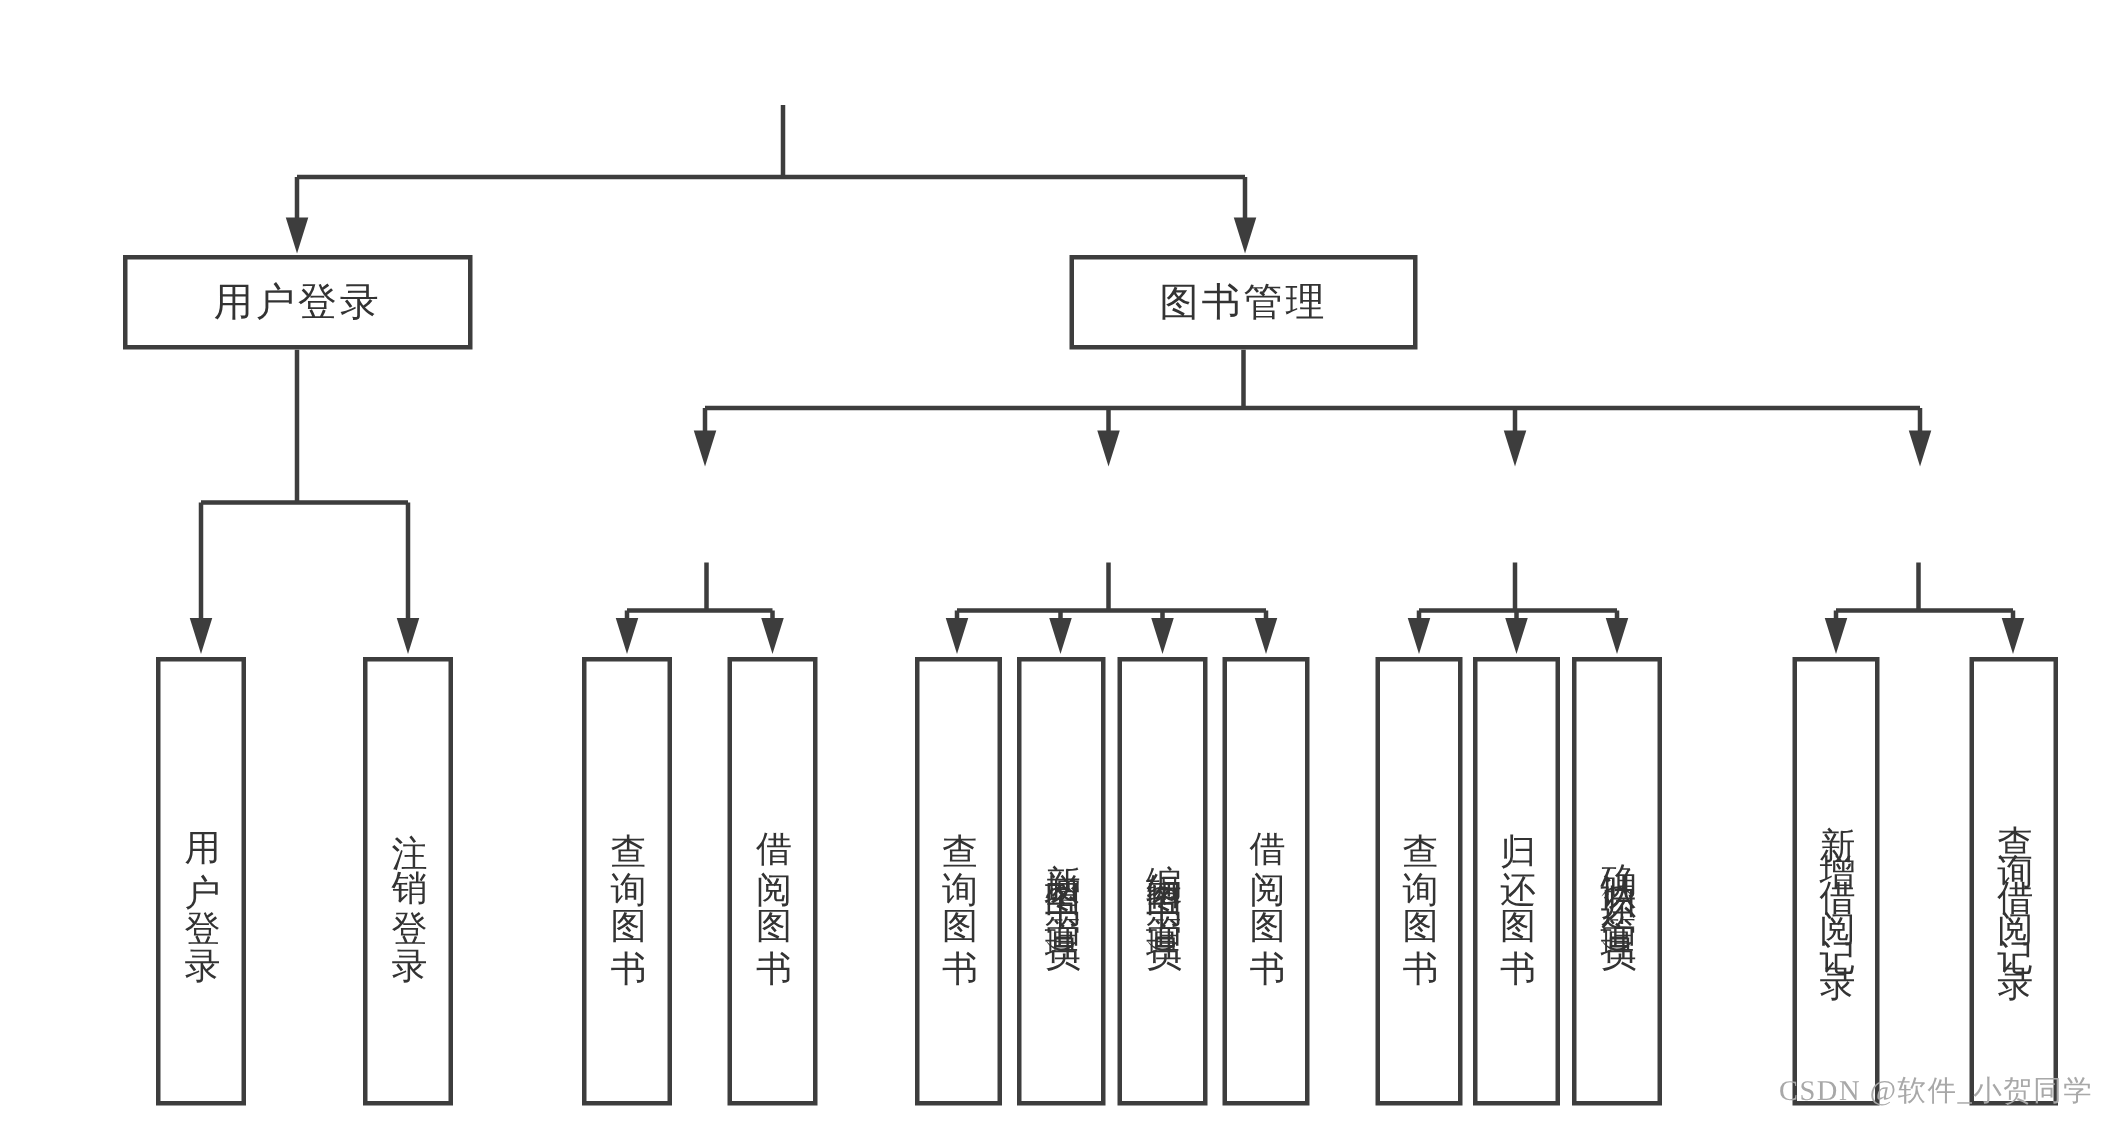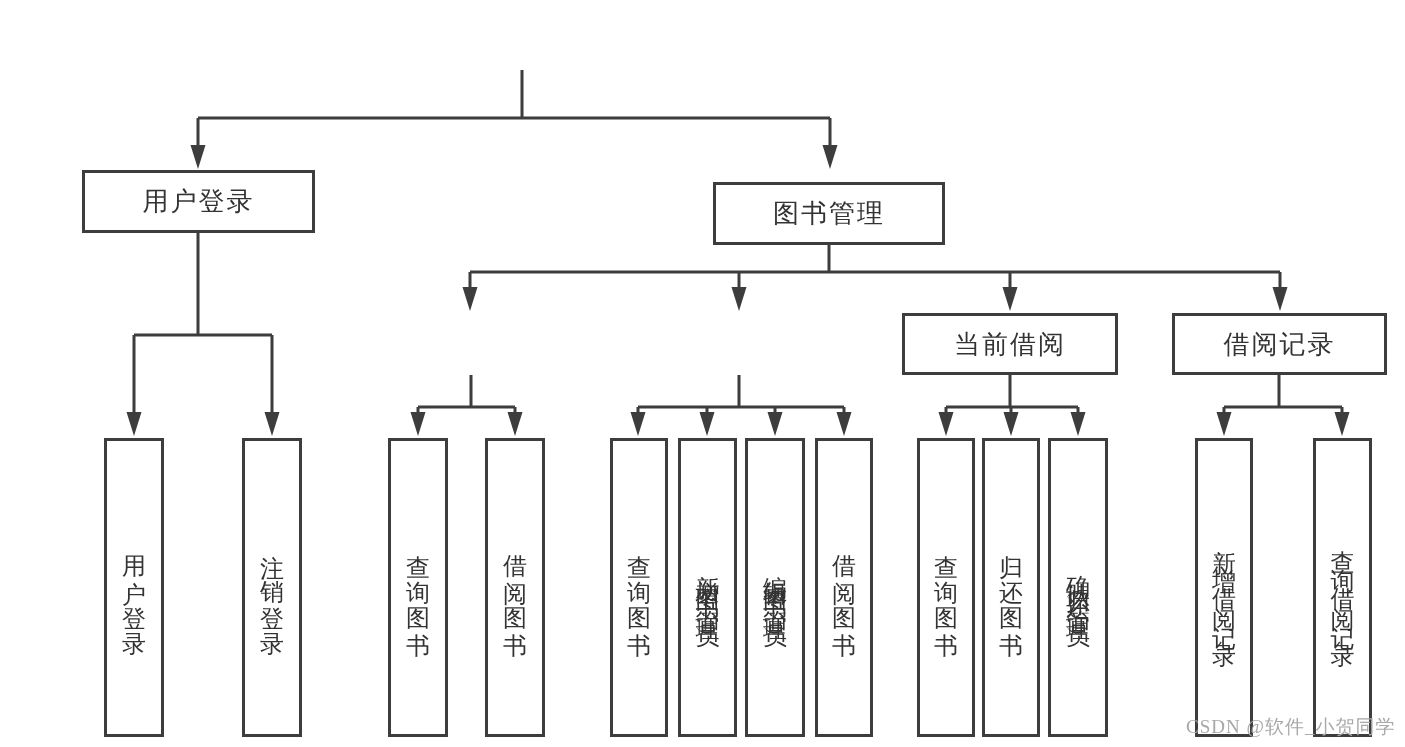--- a/index.html
+++ b/index.html
@@ -95,24 +95,22 @@
       <polygon points="938.5,412 953.5,412 946,436"></polygon>
       <polygon points="1003.5,412 1018.5,412 1011,436"></polygon>
       <polygon points="1070.5,412 1085.5,412 1078,436"></polygon>
       <polygon points="1216.5,412 1231.5,412 1224,436"></polygon>
       <polygon points="1334.5,412 1349.5,412 1342,436"></polygon>
     </g>
   </svg>
 
 
   <div class="box" style="left:82px; top:170px; width:233px; height:63px;">用户登录</div>
-  <div class="box" style="left:713px; top:170px; width:232px; height:63px;margin-top:12px;">图书管理</div>
+  <div class="box" style="left:713px; top:170px; width:232px; height:63px;">图书管理</div>
 
-  <div class="box" style="left:902px; top:313px; width:216px; height:62px;">当前借阅</div>
-  <div class="box" style="left:1172px; top:313px; width:215px; height:62px;">借阅记录</div>
 
   <div class="box vbox sp-4" style="left:104px; top:438px; width:60px; height:299px;">用户登录</div>
   <div class="box vbox sp-4" style="left:242px; top:438px; width:60px; height:299px;">注销登录</div>
 
   <div class="box vbox sp-4" style="left:388px; top:438px; width:60px; height:299px;">查询图书</div>
   <div class="box vbox sp-4" style="left:485px; top:438px; width:60px; height:299px;">借阅图书</div>
 
   <div class="box vbox sp-4" style="left:610px; top:438px; width:58px; height:299px;">查询图书</div>
   <div class="box vbox sp-9" style="left:678px; top:438px; width:59px; height:299px;">新增图书（管理员）</div>
   <div class="box vbox sp-9" style="left:745px; top:438px; width:60px; height:299px;">编辑图书（管理员）</div>

